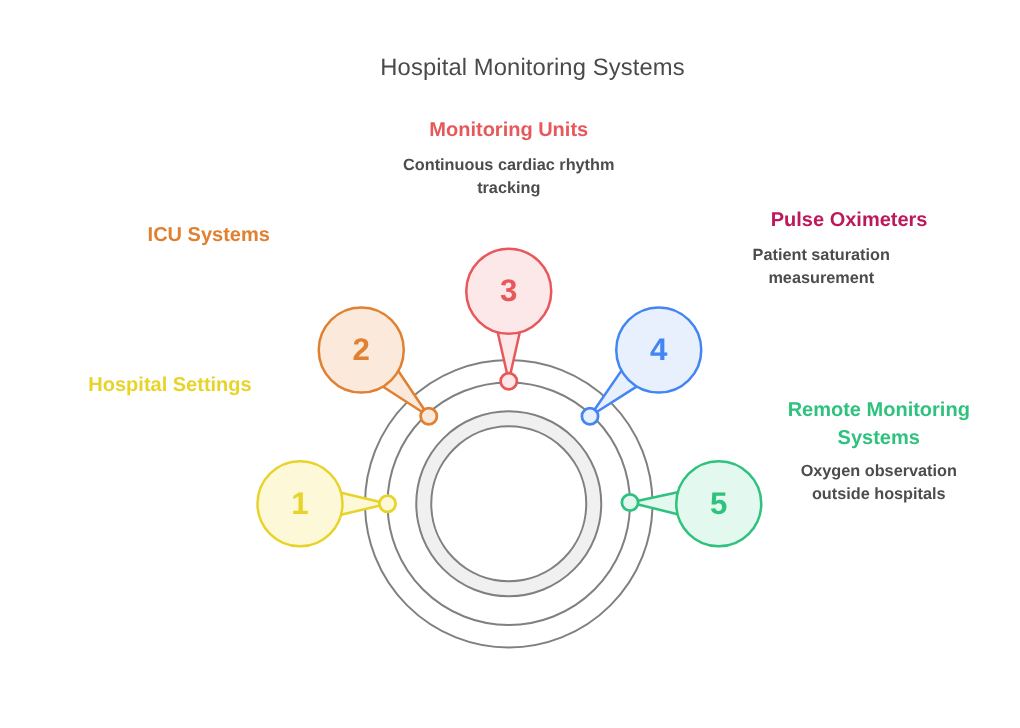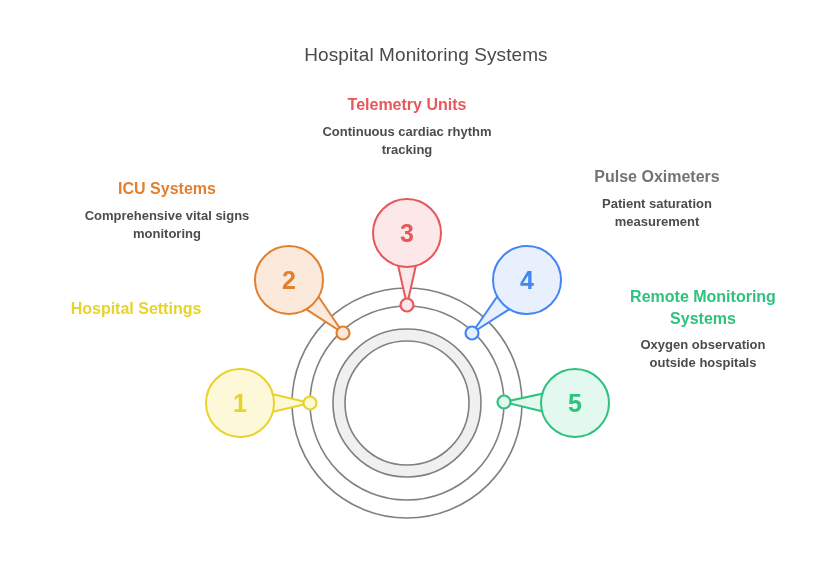--- a/index.html
+++ b/index.html
@@ -99,35 +99,34 @@
         <circle cx="504" cy="402" r="6.5" fill="#e3f8ee" stroke="#2ec27e" stroke-width="2.2"></circle>
       </g>
   </svg>
 
   <div class="label-block" style="left:60px; top:298px; width:152px;">
     <div class="label-heading" style="color: rgb(232, 211, 42);">Hospital Settings</div>
   </div>
 
   <div class="label-block" style="left:82px; top:178px; width:170px;">
     <div class="label-heading" style="color: rgb(224, 128, 48);">ICU Systems</div>
-    <div class="label-desc">Comprehensive vital signs monitoring</div>
   </div>
 
   <div class="label-block" style="left:322px; top:94px; width:170px;">
-    <div class="label-heading" style="color: rgb(232, 87, 90);">Telemetry Units</div>
+    <div class="label-heading" style="color: rgb(232, 87, 90);">Monitoring Units</div>
     <div class="label-desc">Continuous cardiac rhythm tracking</div>
   </div>
 
   <div class="label-block" style="left:572px; top:166px; width:170px;">
-    <div class="label-heading" style="color: #737373;">Pulse Oximeters</div>
+    <div class="label-heading" style="color: #be185d; text-align: right;">Pulse Oximeters</div>
     <div class="label-desc">Patient saturation measurement</div>
   </div>
 
   <div class="label-block" style="left:618px; top:286px; width:170px;">
-    <div class="label-heading" style="color: rgb(46, 194, 126);">Remote Monitoring Systems</div>
+    <div class="label-heading" style="color: rgb(46, 194, 126); margin-top: 32px;">Remote Monitoring Systems</div>
     <div class="label-desc">Oxygen observation outside hospitals</div>
   </div>
 
   <div class="bubble" style="left: 205px; top: 368px; width: 70px; height: 70px; background: rgb(253, 249, 216); border-color: rgb(232, 211, 42); color: rgb(232, 211, 42);">
     <span class="bubble-num">1</span>
   </div>
 
   <div class="bubble" style="left: 254px; top: 245px; width: 70px; height: 70px; background: rgb(251, 234, 219); border-color: rgb(224, 128, 48); color: rgb(224, 128, 48);">
     <span class="bubble-num">2</span>
   </div>

